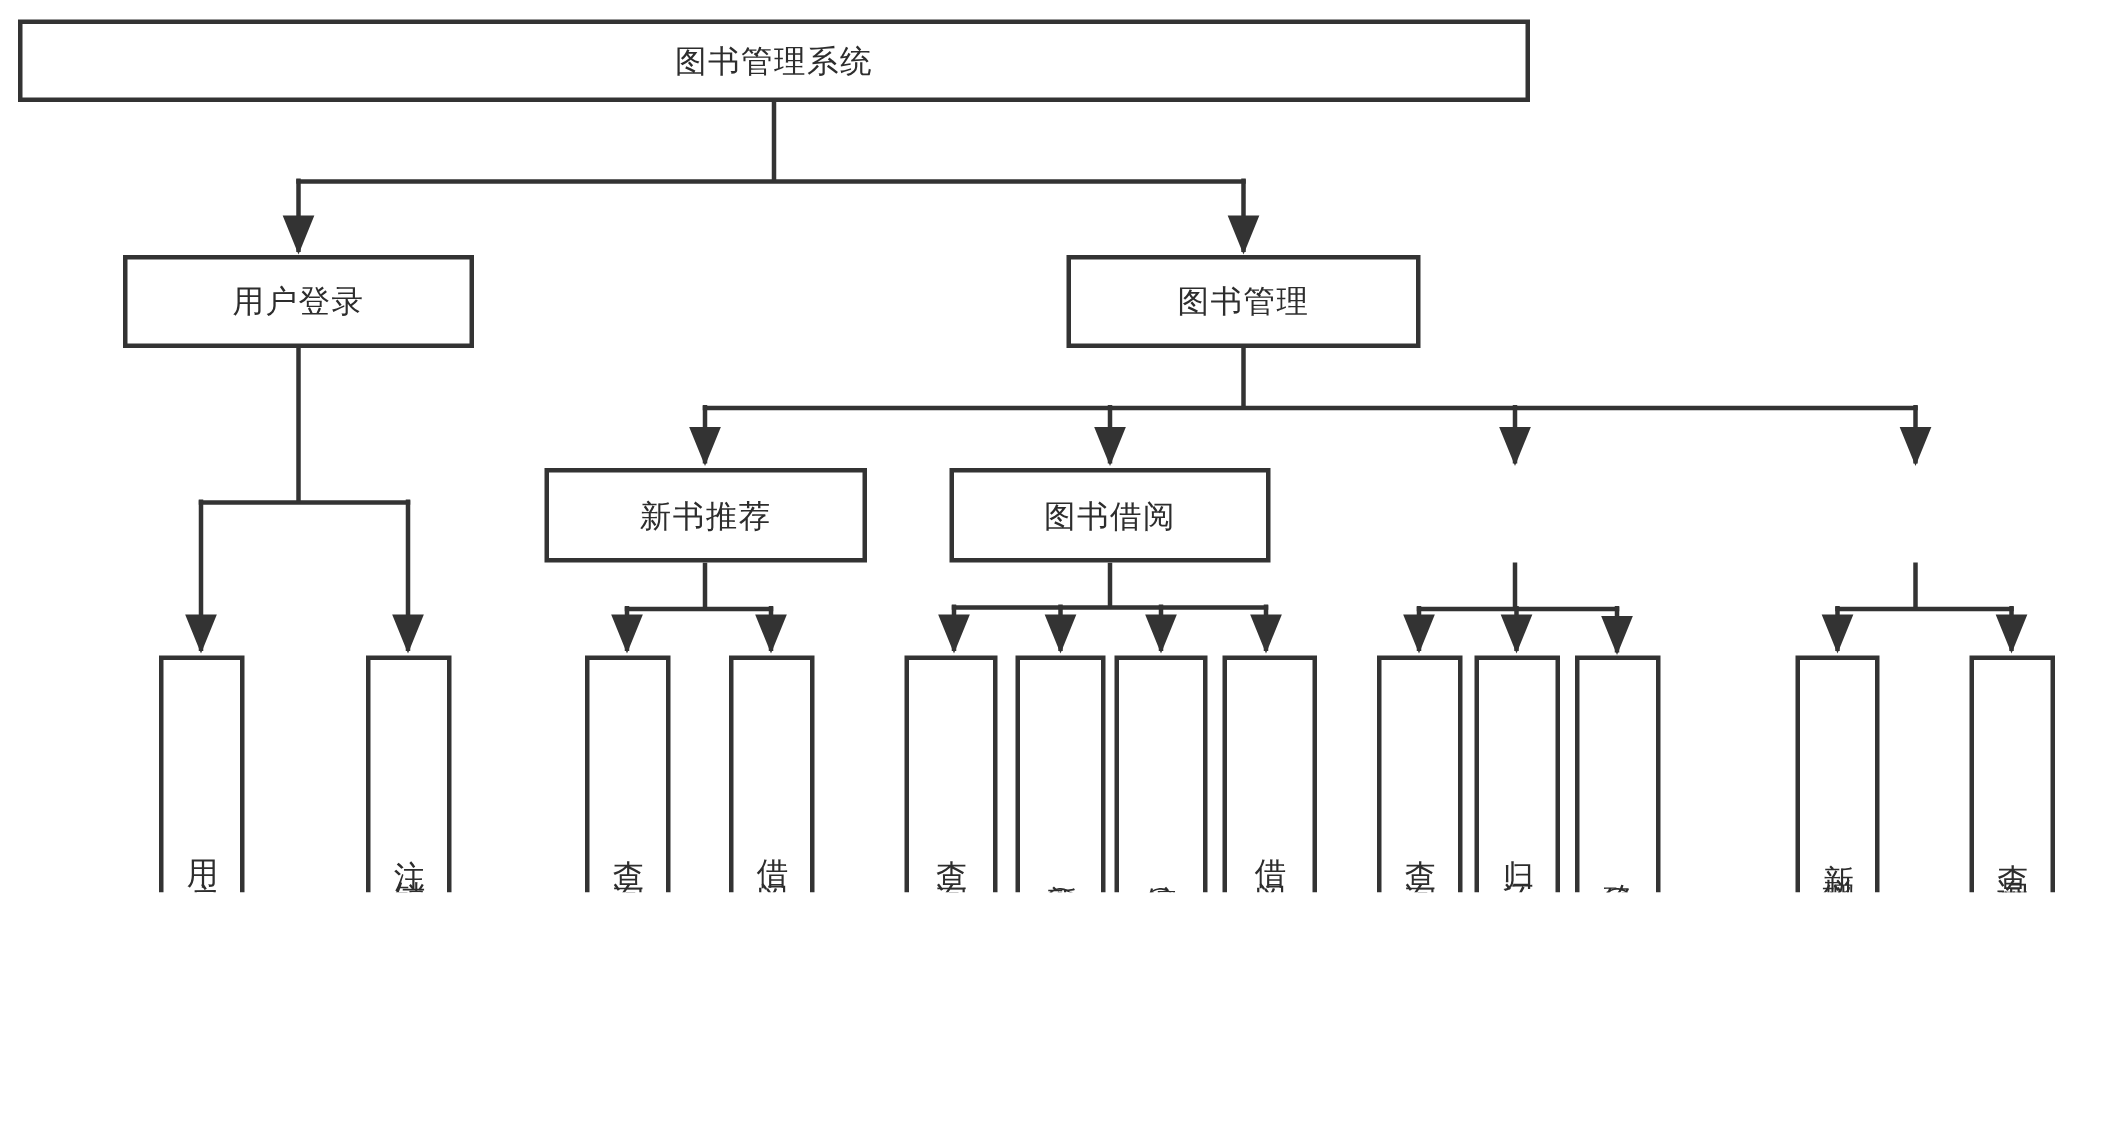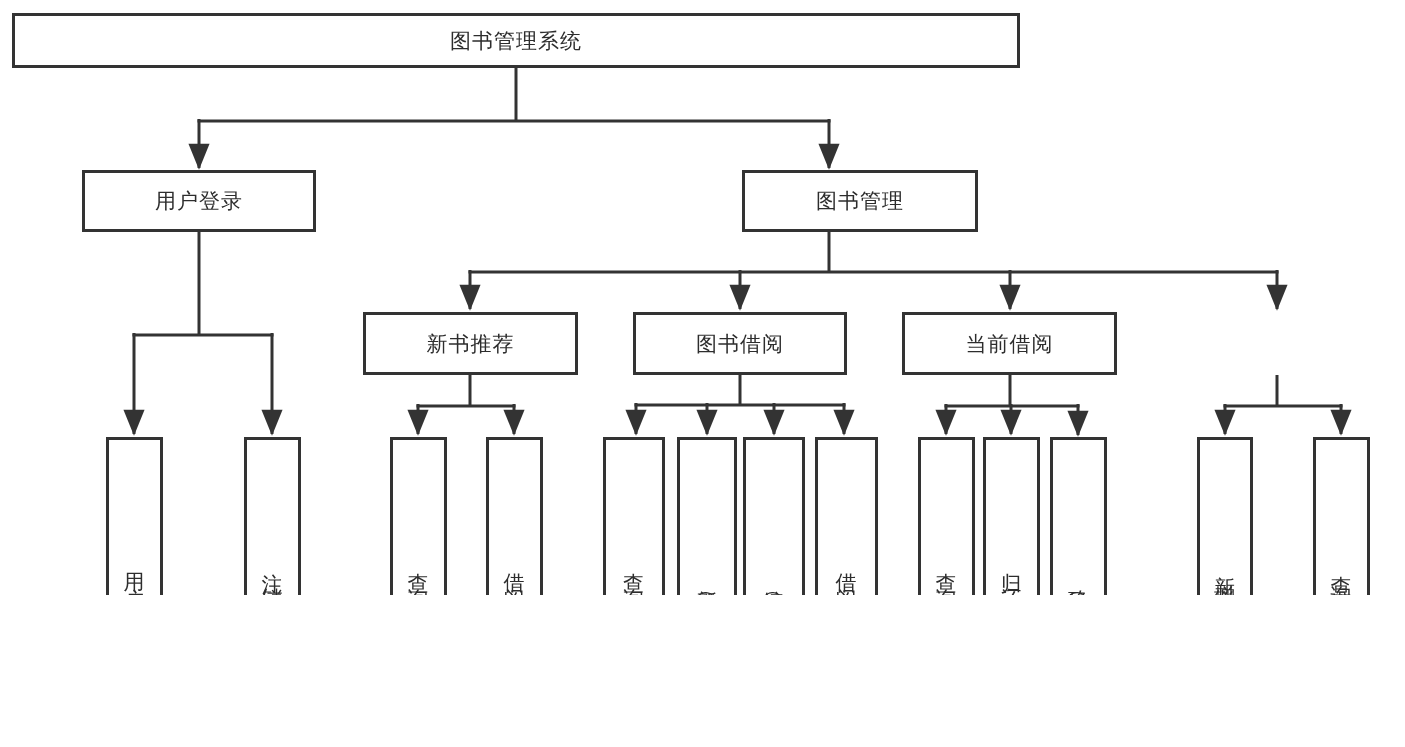--- a/index.html
+++ b/index.html
@@ -35,21 +35,21 @@
     text-orientation: mixed;
     line-height: 1;
     white-space: nowrap;
   }
   .sp4 span { letter-spacing: 15px; }
   .sp6 span { letter-spacing: 9px; }
   .sp9 span { letter-spacing: 3px; }
   
   .n-root        { left: 12px;   top: 13px;  width: 1008px; height: 55px; }
   .n-user-login  { left: 82px;   top: 170px; width: 234px;  height: 62px; }
-  .n-book-mgmt   { left: 711px;  top: 170px; width: 236px;  height: 62px; margin-left: 31px; }
+  .n-book-mgmt   { left: 711px;  top: 170px; width: 236px;  height: 62px; }
   .n-new-book    { left: 363px;  top: 312px; width: 215px;  height: 63px; }
   .n-borrowing   { left: 633px;  top: 312px; width: 214px;  height: 63px; }
   .n-current     { left: 902px;  top: 312px; width: 215px;  height: 63px; }
   .n-records     { left: 1170px; top: 312px; width: 215px;  height: 63px; }
   .leaf { top: 437px; height: 298px; }
   .l-ul-login    { left: 106px;  width: 57px; }
   .l-ul-logout   { left: 244px;  width: 57px; }
   .l-nb-query    { left: 390px;  width: 57px; }
   .l-nb-borrow   { left: 486px;  width: 57px; }
   .l-bb-query    { left: 603px;  width: 62px; }
@@ -139,23 +139,20 @@
   <div class="node n-book-mgmt">
     <span>图书管理</span>
   </div>
 
   <div class="node n-borrowing">
     <span>图书借阅</span>
   </div>
   <div class="node n-new-book">
     <span>新书推荐</span>
   </div>
-  <div class="node n-current">
-    <span>当前借阅</span>
-  </div>
 
   <div class="node v-node leaf sp4 l-ul-login">
     <span>用户登录</span>
   </div>
   <div class="node v-node leaf sp4 l-ul-logout">
     <span>注销登录</span>
   </div>
 
   <div class="node v-node leaf sp4 l-nb-query">
     <span>查询图书</span>

